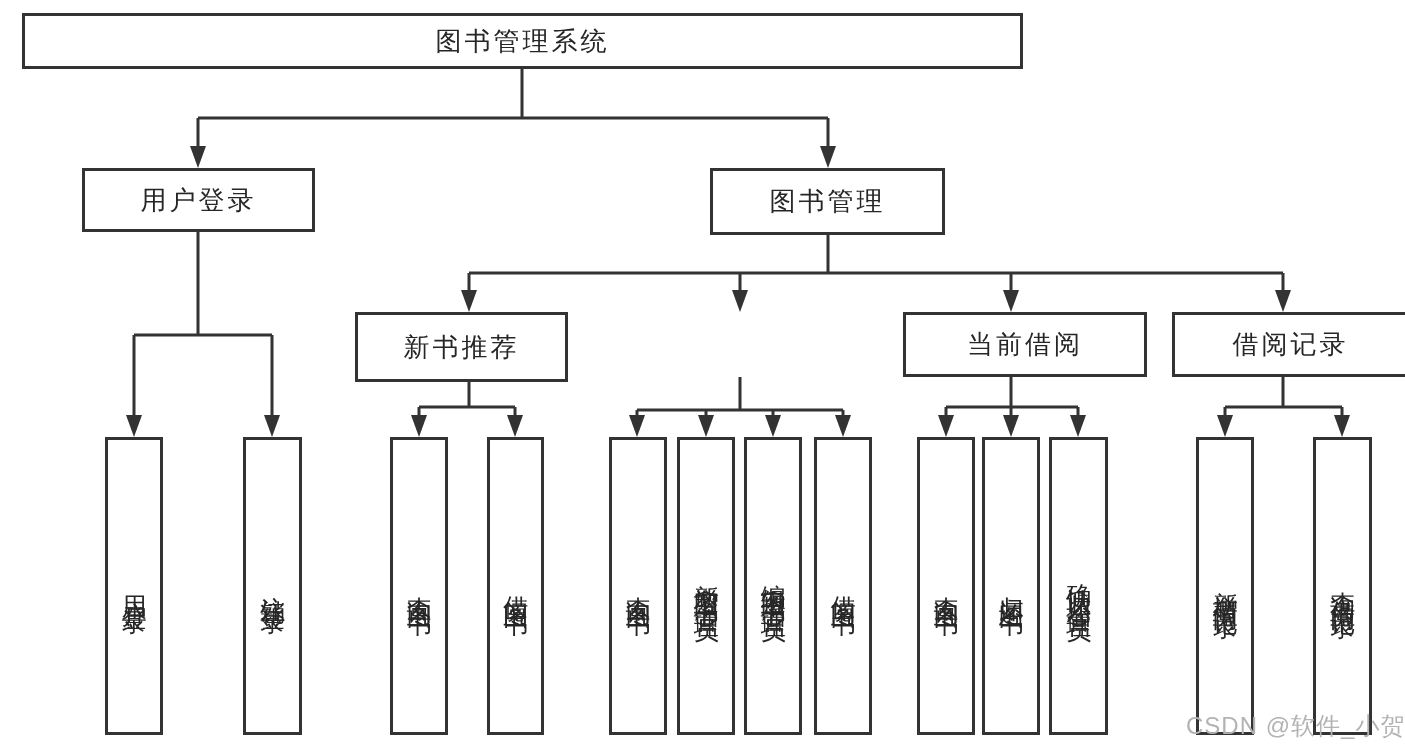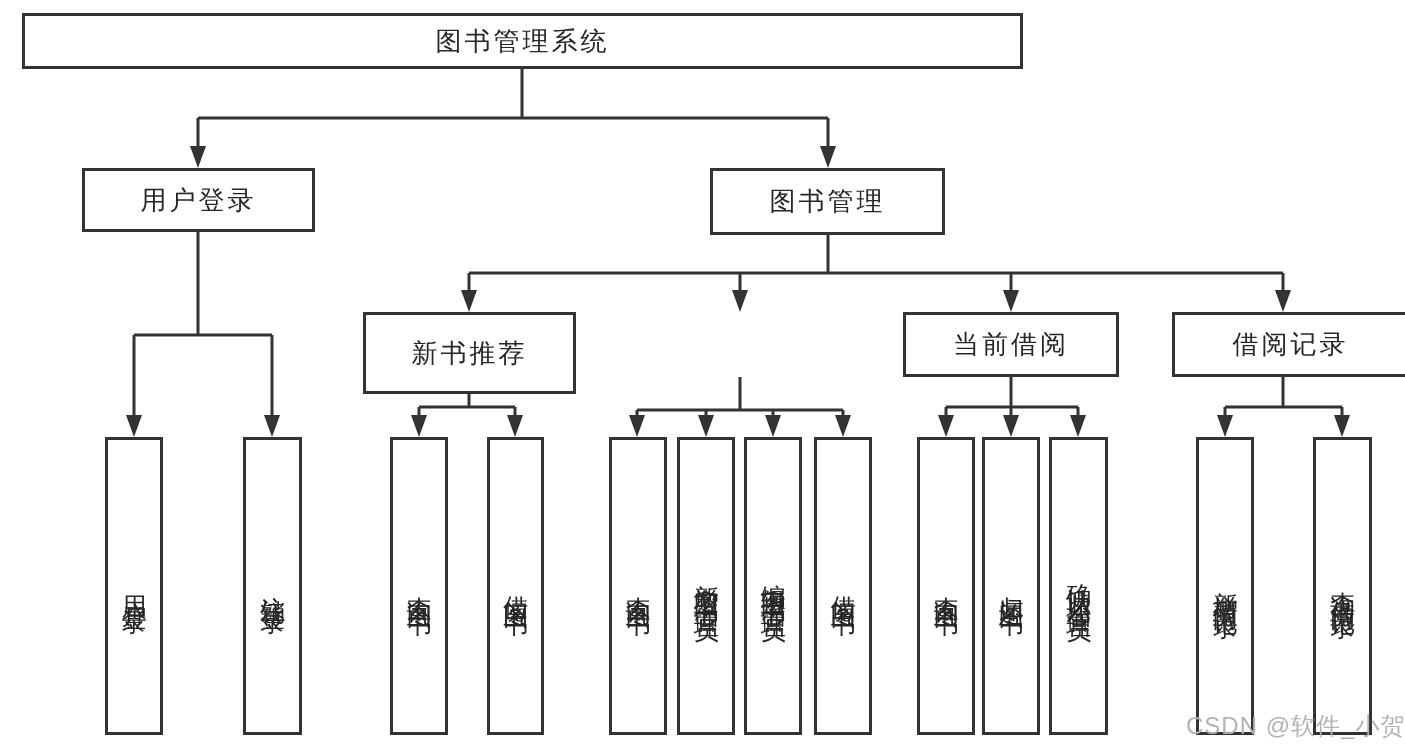--- a/index.html
+++ b/index.html
@@ -92,24 +92,24 @@
     <span class="label">图书管理系统</span>
   </div>
 
   <div class="node h-node" style="left:82px; top:168px; width:233px; height:64px;">
     <span class="label">用户登录</span>
   </div>
   <div class="node h-node" style="left:710px; top:168px; width:235px; height:67px;">
     <span class="label">图书管理</span>
   </div>
 
-  <div class="node h-node" style="left:363px; top:312px; width:213px; height:82px;font-family:Liberation Serif, serif;">
+  <div class="node h-node" style="left:355px; top:312px; width:213px; height:70px;font-family:Liberation Serif, serif;">
     <span class="label">新书推荐</span>
   </div>
-  <div class="node h-node" style="left:903px; top:312px; width:216px; height:65px;">
+  <div class="node h-node" style="left:903px; top:312px; width:244px; height:65px;">
     <span class="label">当前借阅</span>
   </div>
   <div class="node h-node" style="left:1172px; top:312px; width:237px; height:65px;">
     <span class="label">借阅记录</span>
   </div>
 
   <div class="node v-node" style="left:105px; top:437px; width:58px; height:298px;">
     <span class="label">用户登录</span>
   </div>
   <div class="node v-node" style="left:243px; top:437px; width:59px; height:298px;">

